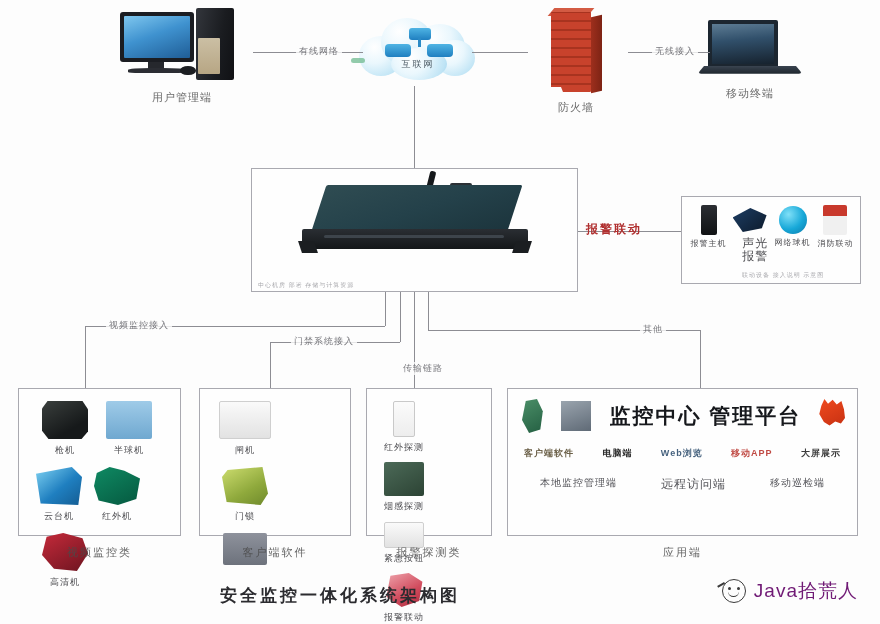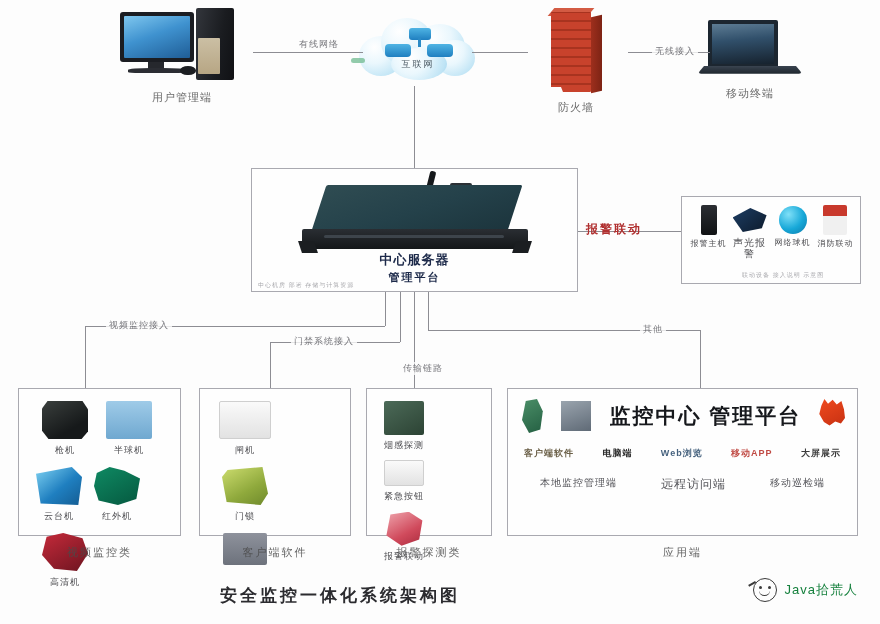--- a/index.html
+++ b/index.html
@@ -230,21 +230,21 @@
     content:"";position:absolute;top:7px;width:3px;height:3px;border-radius:50%;
     background:#3a3a3a;
   }
   #watermark .wm-face:before{left:5px;}
   #watermark .wm-face:after{right:5px;}
   #watermark .wm-smile{
     position:absolute;left:5px;top:11px;width:11px;height:5px;
     border-bottom:1.5px solid #3a3a3a;border-radius:0 0 8px 8px;
   }
   #watermark .wm-text{
-    font-size:13px;color:#15803d;letter-spacing:1px;font-weight:500;
+    font-size:19px;color:#701a75;letter-spacing:1px;font-weight:500;
   }
   #watermark .wm-spark{
     position:absolute;left:-6px;top:4px;width:8px;height:1.5px;
     background:#3a3a3a;transform:rotate(-30deg);
   }
 
   .rightlabel{
     position:absolute;font-size:12px;font-weight:bold;letter-spacing:2px;
     filter:blur(.55px);white-space:nowrap;
   }
@@ -302,57 +302,53 @@
     <div class="lap">
       <div class="lid">
           <div class="lscreen"></div>
         </div>
       <div class="kb"></div>
     </div>
     <div class="cap">移动终端</div>
   </div>
 
   <div class="line h" style="left:253px;top:52px;width:110px;"></div>
-  <div class="linklabel" style="left:296px;top:38px;text-align:center;">有线网络</div>
+  <div class="linklabel" style="left:296px;top:45px;text-align:center;">有线网络</div>
 
   <div class="line h" style="left:472px;top:52px;width:56px;"></div>
   <div class="line h" style="left:628px;top:52px;width:82px;"></div>
   <div class="linklabel" style="left:652px;top:45px;">无线接入</div>
 
   <div class="line v" style="left:414px;top:86px;height:82px;"></div>
 
   <div class="box" style="left:251px;top:168px;width:327px;height:124px;">
     <div class="server" style="margin-top:6px;">
       <div class="ant"></div>
         <div class="ant2"></div>
       <div class="top"></div>
         <div class="front"></div>
         <div class="slot"></div>
       <div class="ear-l"></div>
         <div class="ear-r"></div>
-      <div class="server-label">
-        <div class="l1">中心服务器</div>
-        <div class="l2">管理平台</div>
-      </div>
     </div>
     <div class="footnote" style="left:6px;top:112px;">中心机房 部署 存储与计算资源</div>
   </div>
 
   <div class="line h" style="left:578px;top:231px;width:104px;"></div>
   <div class="rightlabel" style="left:586px;top:221px;color:#b03030;">报警联动</div>
 
   <div class="box" style="left:681px;top:196px;width:180px;height:88px;">
     <div style="display:flex;padding:8px 4px 0 6px;">
       <div class="tile" style="width:40px;">
         <div style="width:16px;height:30px;margin:0 auto;background:linear-gradient(180deg,#2b2e33,#101214);border-radius:2px;"></div>
         <div class="tl" style="font-size:8px;white-space:normal;line-height:1.1;">报警主机</div>
       </div>
       <div class="tile" style="width:40px;">
         <div style="width:34px;height:24px;margin:3px auto 0;background:linear-gradient(140deg,#1d3d63,#0c1a2b);clip-path:polygon(0 40%,52% 0,100% 30%,86% 84%,30% 100%);"></div>
-        <div class="tl" style="font-size:10px;white-space:normal;line-height:1.1;">声光报警</div>
+        <div class="tl" style="font-size:12px;white-space:normal;line-height:1.1;text-align:right;">声光报警</div>
       </div>
       <div class="tile" style="width:44px;">
         <div style="width:28px;height:28px;margin:1px auto 0;border-radius:50%;background:radial-gradient(circle at 34% 30%,#7fe0f8,#17a8d8 55%,#0c78a8);"></div>
         <div class="tl" style="font-size:8px;white-space:normal;line-height:1.1;">网络球机</div>
       </div>
       <div class="tile" style="width:40px;">
         <div style="width:24px;height:30px;margin:0 auto;background:linear-gradient(180deg,#c8392c 0 38%,#f0f0f0 38% 100%);border-radius:2px;"></div>
         <div class="tl" style="font-size:8px;white-space:normal;line-height:1.1;">消防联动</div>
       </div>
     </div>
@@ -416,20 +412,24 @@
       <div class="tile" style="width:62px;">
         <div class="art a-gray" style="width:44px;height:32px;"></div>
 
       </div>
     </div>
   </div>
   <div class="boxcap" style="left:199px;top:545px;width:152px;">客户端软件</div>
 
   <div class="box" style="left:366px;top:388px;width:126px;height:148px;">
     <div class="tilegrid" style="padding-left:8px;">
+      <div class="tile" style="width:54px;">
+        <div class="art a-tag" style="width:22px;height:36px;"></div>
+        <div class="tl" style="white-space:normal;line-height:1.15;">红外探测</div>
+      </div>
       <div class="tile" style="width:54px;">
         <div class="art a-dkgreen" style="width:40px;height:34px;"></div>
         <div class="tl" style="white-space:normal;line-height:1.15;">烟感探测</div>
       </div>
       <div class="tile" style="width:54px;">
         <div class="art a-paper" style="width:40px;height:26px;"></div>
         <div class="tl" style="white-space:normal;line-height:1.15;">紧急按钮</div>
       </div>
       <div class="tile" style="width:54px;">
         <div class="art a-pink" style="width:40px;height:34px;"></div>

